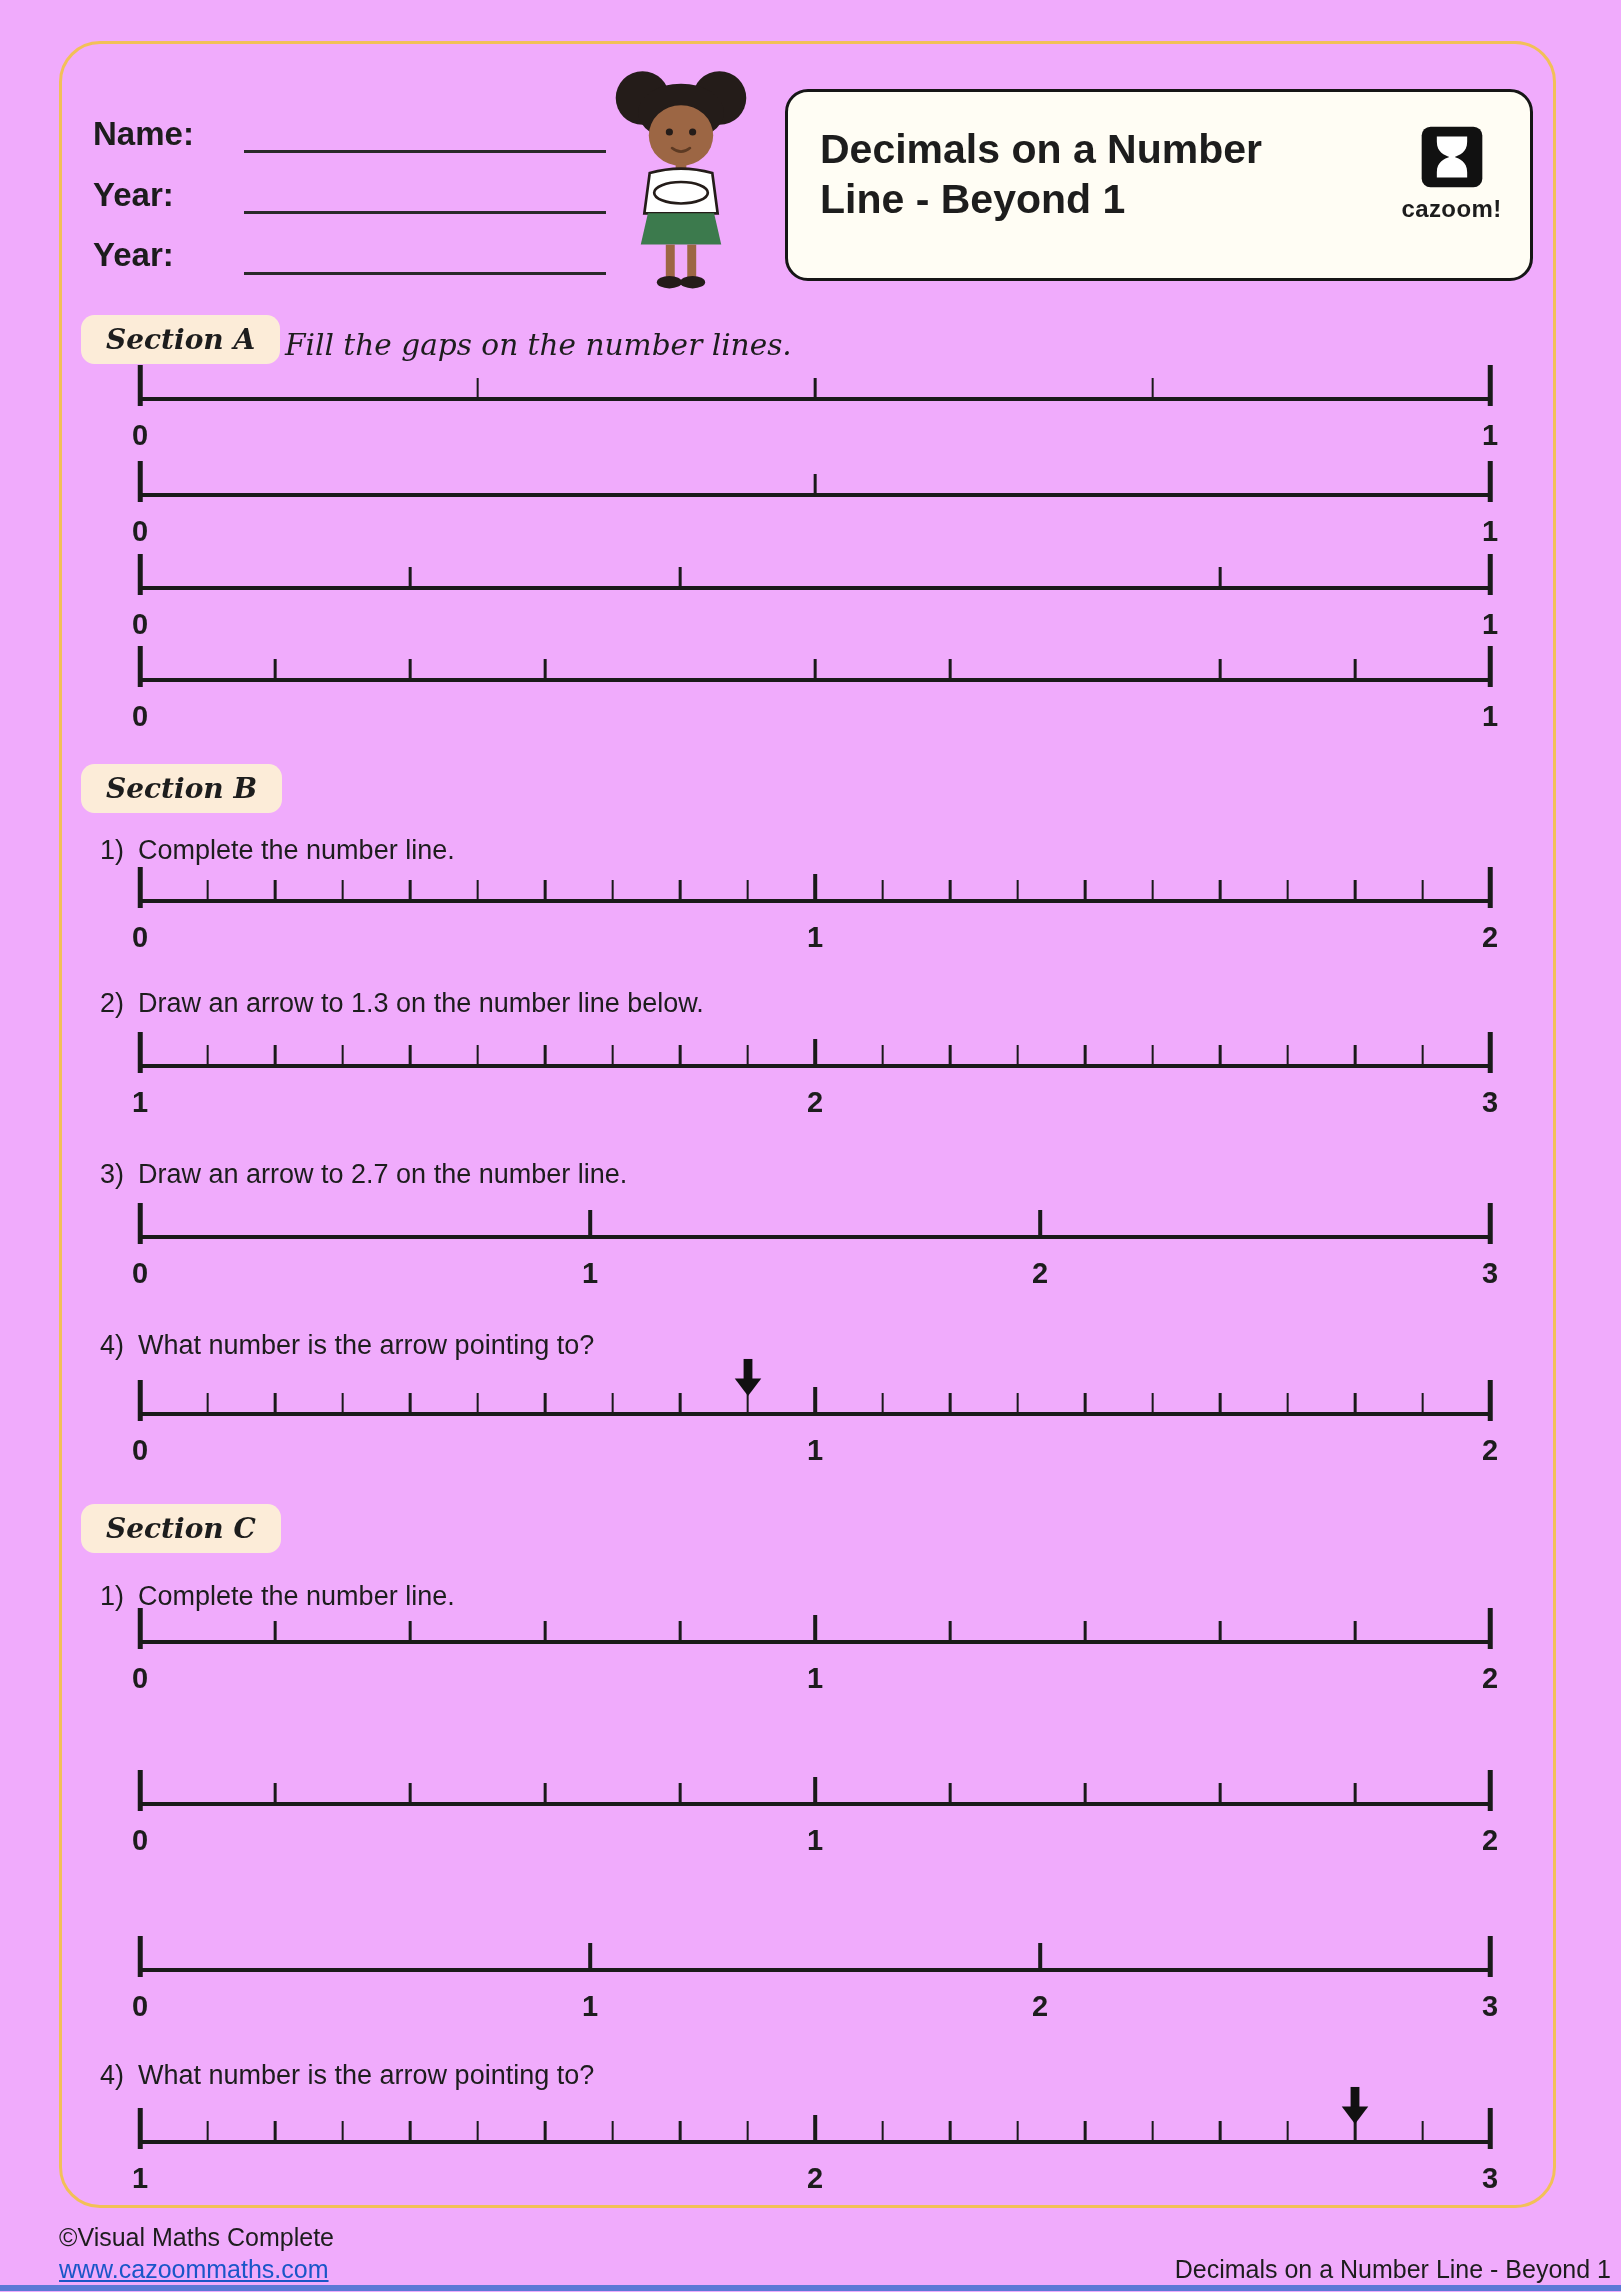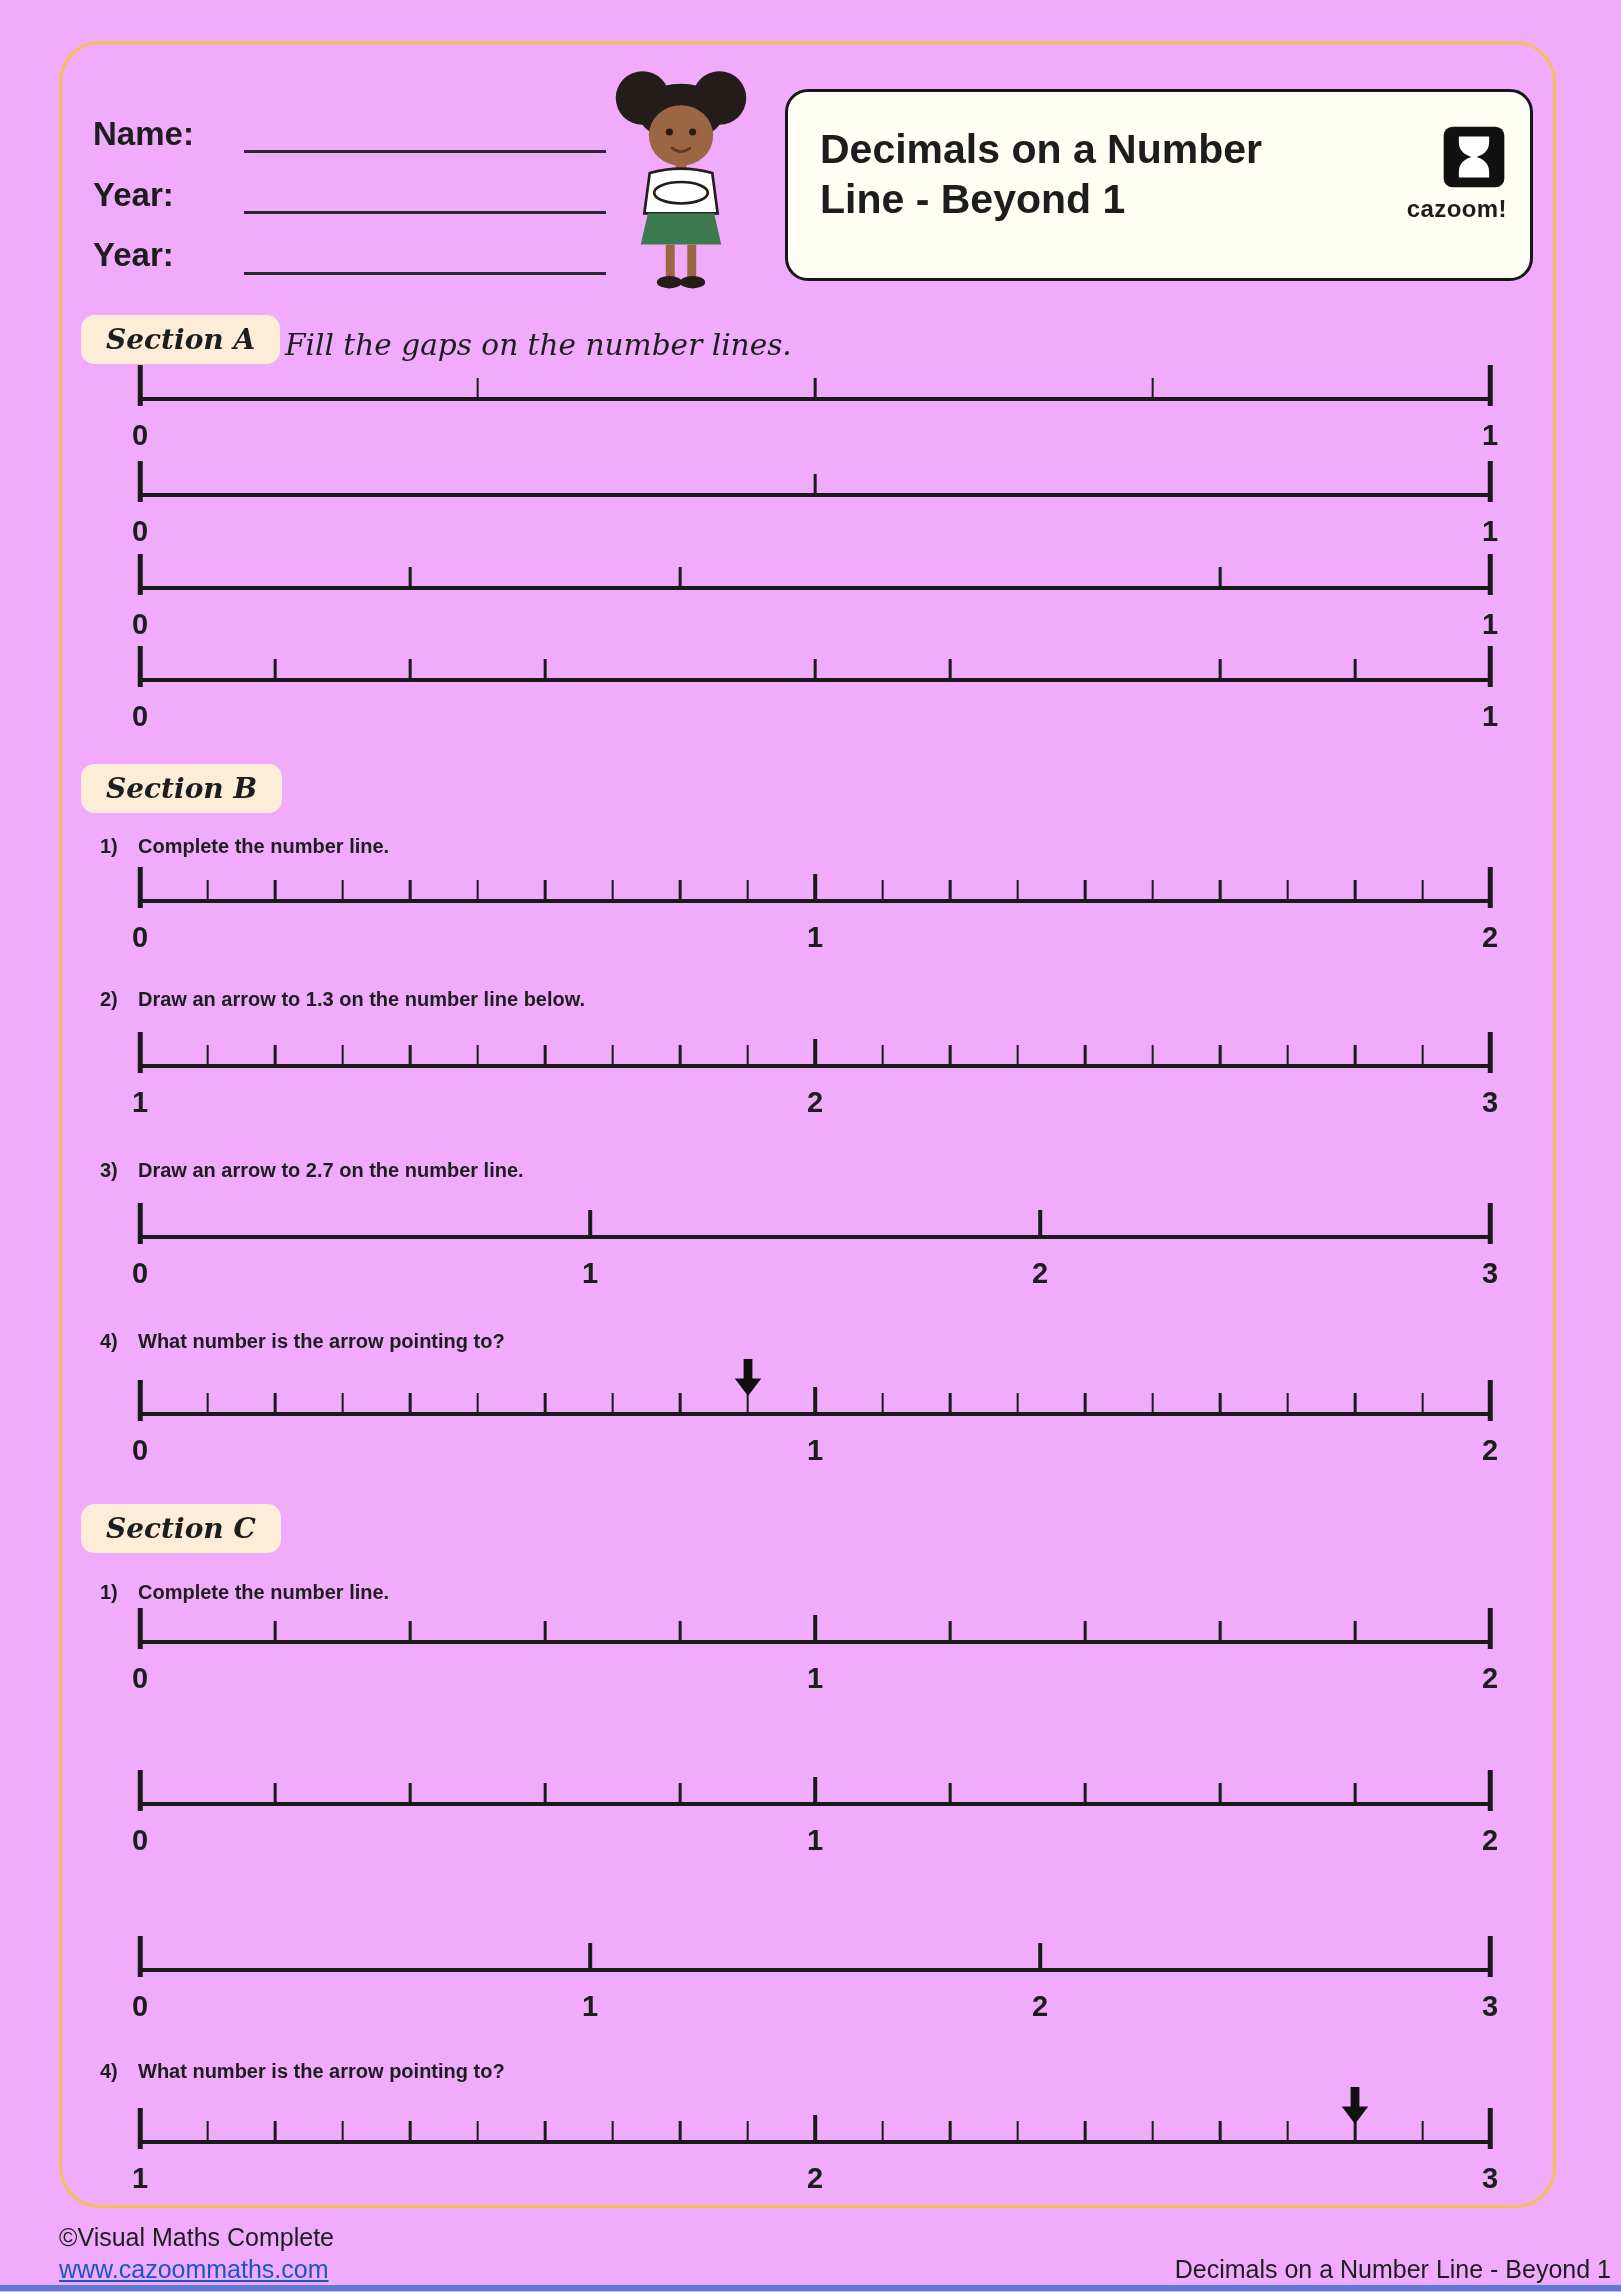--- a/index.html
+++ b/index.html
@@ -12,28 +12,28 @@
     border:3.6px solid #f2c057; border-radius:41px; box-sizing:border-box;
   }
   .hdr-label { position:absolute; left:93px; font-size:33px; font-weight:800; }
   .field-line { position:absolute; height:2.7px; background:#2a2a2a; width:362px; left:244px; }
   .girl { position:absolute; left:587px; top:64px; }
   .title-box {
     position:absolute; left:785px; top:89px; width:748px; height:192px; box-sizing:border-box;
     border:3.6px solid #161616; border-radius:23px; background:#fffdf4;
   }
   .title-text { position:absolute; left:32px; top:32px; width:537px; font-size:41px; font-weight:800; line-height:1.22; }
-  .logo { position:absolute; right:23px; top:32px; width:111px; text-align:right; }
+  .logo { position:absolute; right:23px; top:32px; width:111px; text-align:center; }
   .logo-text { font-size:24px; font-weight:800; margin-top:1.8px; letter-spacing:0.4px; }
   .badge {
     position:absolute; left:81px; background:#fcecd8; border-radius:13.4px; padding:8px 25px;
     font-family:"DejaVu Serif", serif; font-style:italic; font-weight:700; font-size:28px;
   }
   .instruction { position:absolute; left:285px; font-family:"DejaVu Serif", serif; font-style:italic; font-size:29.6px; }
-  .q { position:absolute; left:100px; font-size:20px; font-weight:700; }
+  .q { position:absolute; left:100px; font-size:27px; font-weight:400; }
   .qnum { display:inline-block; width:38px; }
   .nl { position:absolute; left:140px; width:1350px; height:45px; }
   .nl-bar { position:absolute; left:0; right:0; top:32px; height:3.6px; background:#1a1a1a; }
   .tick { position:absolute; background:#1a1a1a; transform:translateX(-50%); }
   .tick.end   { top:0;   height:41px; width:4.5px; }
   .tick.major { top:7.2px;  height:25px; width:3.6px; }
   .tick.minor { top:12.5px; height:19.7px; width:2.7px; }
   .nl-label { position:absolute; top:54px; transform:translateX(-50%); font-size:29px; font-weight:700; white-space:nowrap; }
   .nl-arrow { position:absolute; top:-23px; transform:translateX(-50%); line-height:0; }
   .foot { position:absolute; font-size:25px; }

